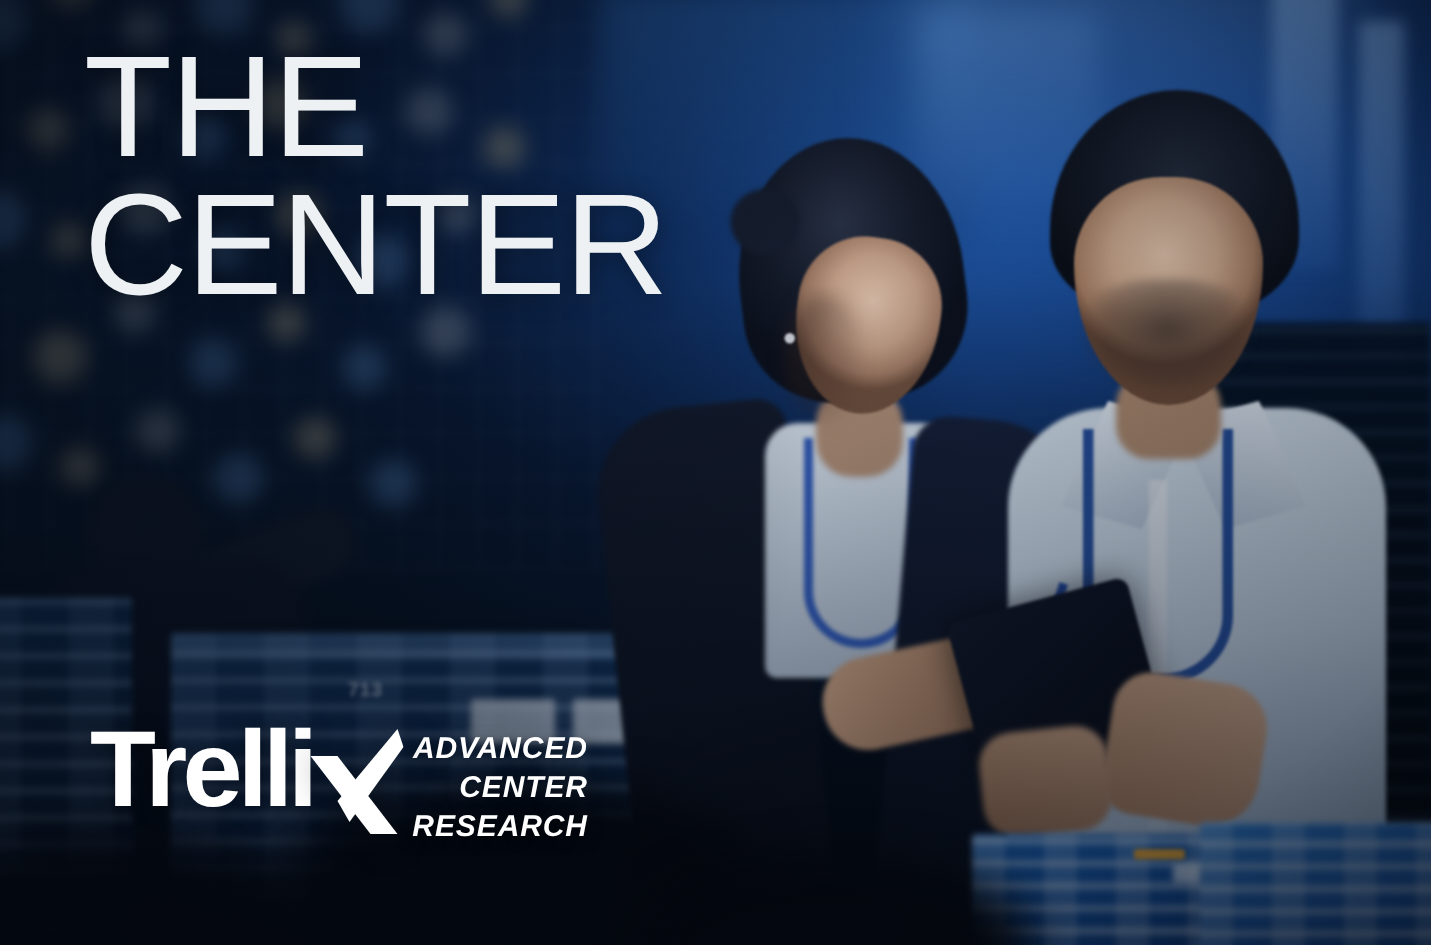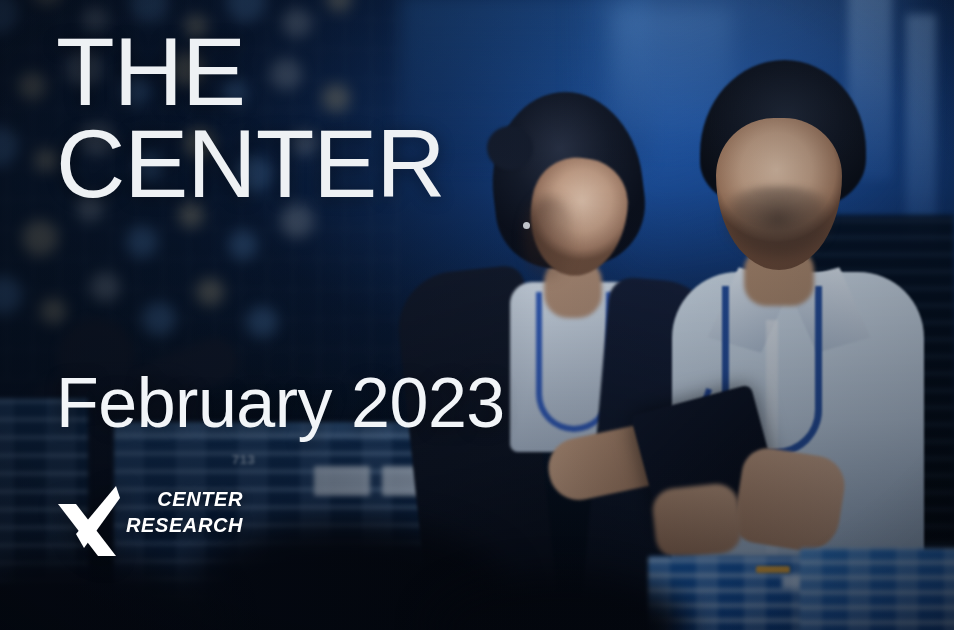--- a/index.html
+++ b/index.html
@@ -492,32 +492,33 @@
     <div class="vignette"></div>
   </div>
 
   <div class="overlay">
 
     <h1 class="title">
       <span class="ln">THE</span>
       <span class="ln">CENTER</span>
     </h1>
 
-    <div class="subtitle">February 2023</div>
 
     <div class="logo-lockup">
+      <div class="wordmark">Trelli</div>
 
       <div class="logo-x">
         <svg viewBox="0 0 66 70" xmlns="http://www.w3.org/2000/svg" aria-hidden="true">
 
           <polygon fill="#ffffff" points="4,18 22,18 62,70 44,70"></polygon>
           <polygon fill="#ffffff" points="62,0 66,12 30,62 22,48"></polygon>
         </svg>
       </div>
 
       <div class="arc-text">
+        <span>ADVANCED</span>
         <span>CENTER</span>
         <span>RESEARCH</span>
       </div>
     </div>
 
   </div>
 </div>
 
 </body></html>

